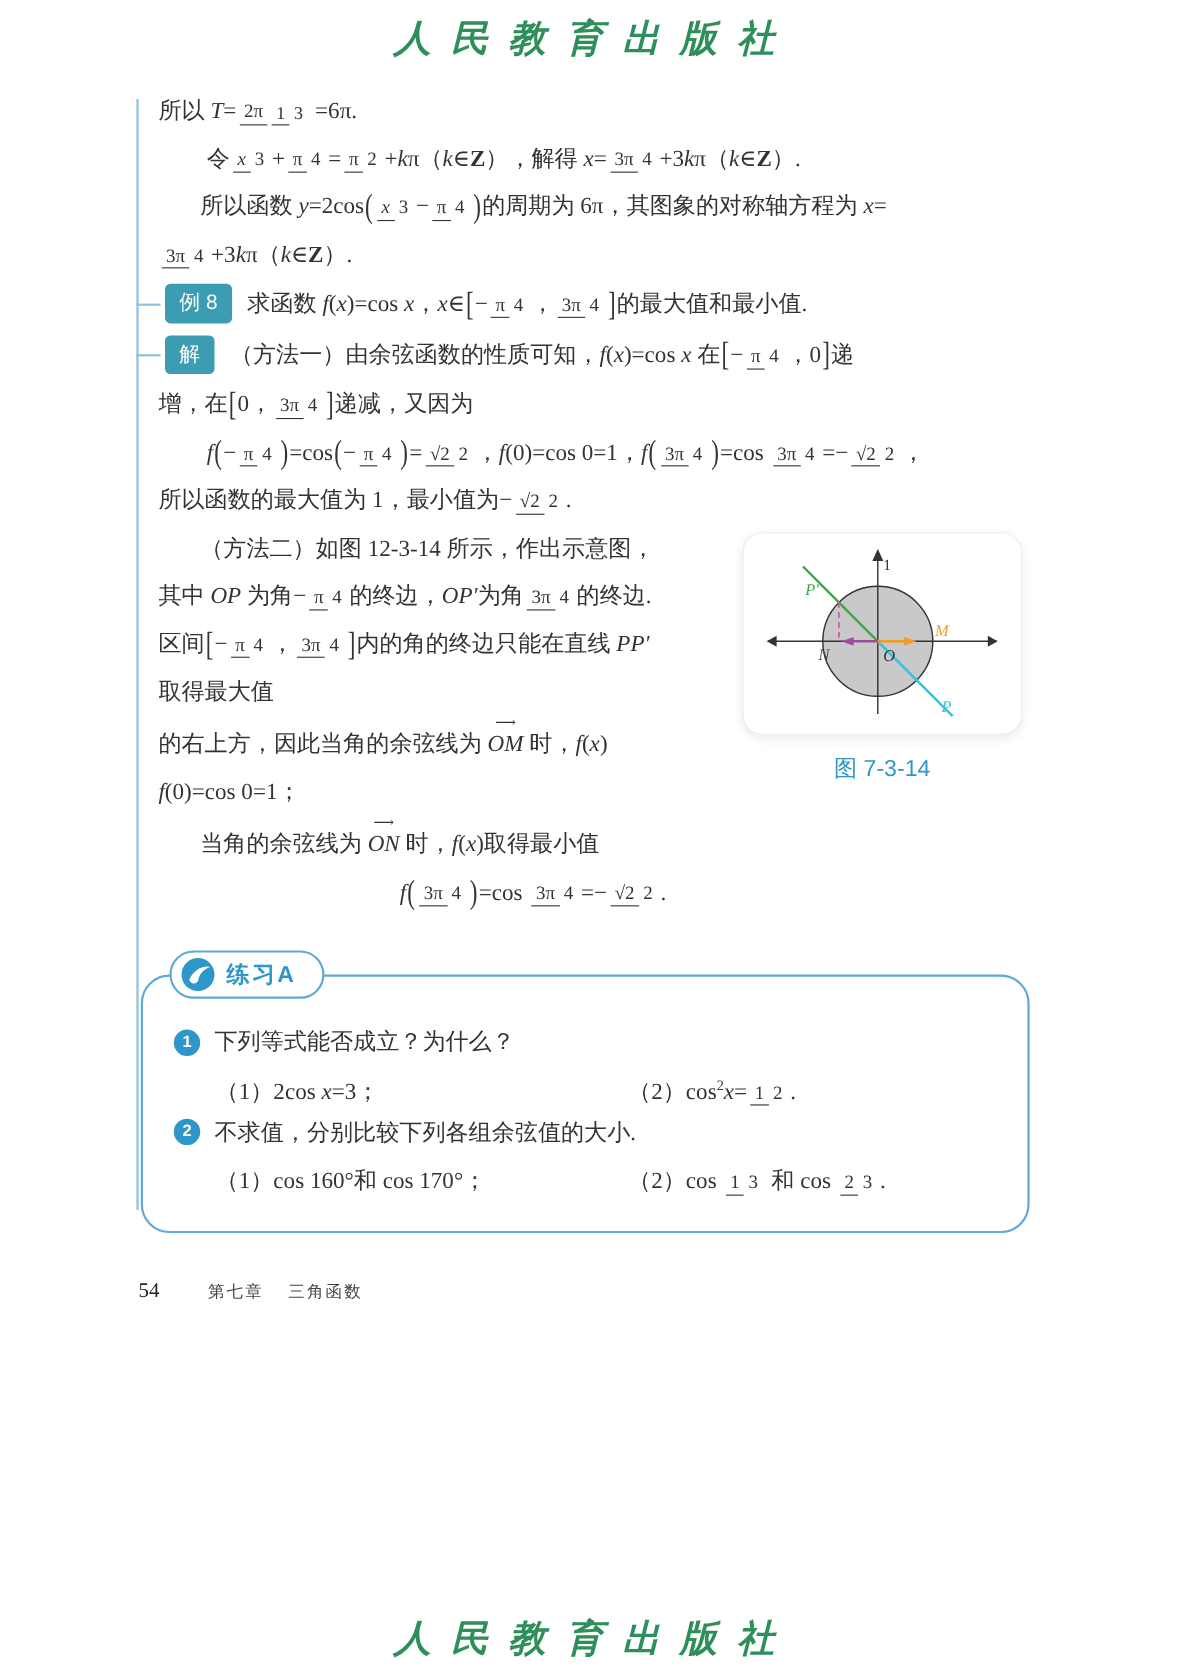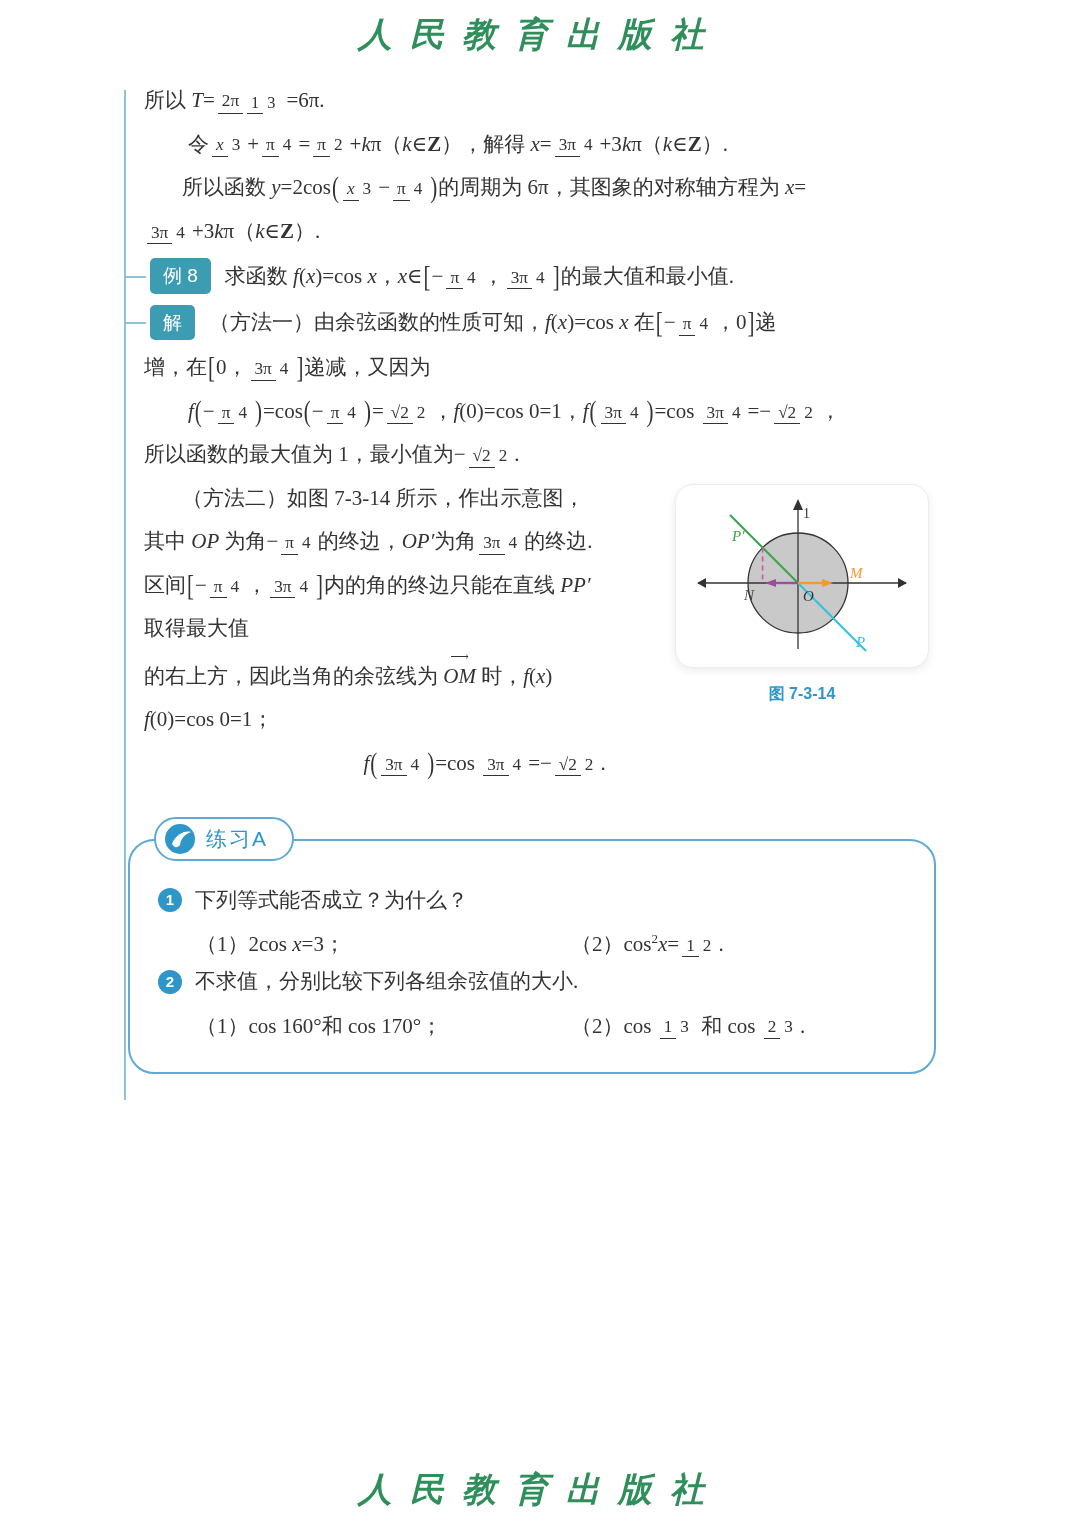--- a/index.html
+++ b/index.html
@@ -30,31 +30,31 @@
   .var{font-style:italic;}
   .boldv{font-weight:bold;}
   .vec{font-style:italic;position:relative;display:inline-block;margin-top:4px;}
   .vec::after{content:"⟶";position:absolute;left:0;right:0;top:-1.0em;font-size:0.62em;
               font-style:normal;text-align:center;}
   sup{font-size:0.62em;}
   
   .figure-wrap{float:right;width:268px;margin:2px 0 4px 16px;text-align:center;}
   .figure-card{background:#fff;border:1px solid #ececec;border-radius:18px;
                box-shadow:0 3px 10px rgba(0,0,0,.08);padding:10px 8px 4px;display:inline-block;}
-  .figure-caption{margin-top:16px;color:var(--blue,#2e96c8);font-weight:bold;
-                  font-family:"Liberation Sans","DejaVu Sans",sans-serif;font-size:16px;}
+  .figure-caption{margin-top:16px;color:var(--blue,#2e96c8);font-weight:normal;
+                  font-family:"Liberation Sans","DejaVu Sans",sans-serif;font-size:21px;}
   .center-left{width:58%;}
   .center-mid{width:86%;text-align:center;}
   .clear{clear:both;}
   
   .practice{position:relative;margin:48px 128px 0 112px;border:2px solid var(--border,#5ea9d6);
             border-radius:26px;padding:36px 28px 24px;}
   .ptab{position:absolute;top:-24px;left:24px;display:flex;align-items:center;gap:10px;
         background:#fff;border:2px solid var(--border,#5ea9d6);border-radius:24px;padding:4px 24px 4px 8px;}
-  .ptitle{color:var(--blue,#2e96c8);font-weight:normal;letter-spacing:2px;
+  .ptitle{color:var(--blue,#2e96c8);font-weight:bold;letter-spacing:2px;
           font-family:"Liberation Sans","DejaVu Sans",sans-serif;font-size:21px;}
   .picon{width:32px;height:32px;display:inline-flex;}
   .pitem{margin:8px 0 4px;}
   .pstem{display:flex;align-items:center;gap:13px;line-height:1.5;}
   .pnum{width:24px;height:24px;border-radius:50%;background:var(--blue,#2e96c8);color:#fff;
         font-family:"Liberation Sans","DejaVu Sans",sans-serif;font-size:15px;font-weight:bold;
         display:inline-flex;align-items:center;justify-content:center;flex:0 0 24px;}
   .psubs{display:flex;margin:14px 0 8px 38px;align-items:center;}
   .psub1{flex:0 0 375px;}
   .psub2{flex:1;}
@@ -173,38 +173,39 @@
             <text x="119" y="23" font-size="14" fill="#333">1</text>
             <text x="166" y="83" font-size="15" font-style="italic" style="fill:var(--orange,#f59a23)">M</text>
             <text x="60" y="105" font-size="15" font-style="italic" fill="#444">N</text>
             <text x="119" y="106" font-size="15" font-style="italic" fill="#333">O</text>
             <text x="172" y="152" font-size="15" font-style="italic" style="fill:var(--cyan,#35c2de)">P</text>
           </svg>
         </div>
         <div class="figure-caption">图 7-3-14</div>
       </div>
 
-      <p class="line indent2">（方法二）如图 7-3-14 所示，作出示意图，</p>
+      <p class="line indent2">（方法二）如图 12-3-14 所示，作出示意图，</p>
       <p class="line">其中 <span class="var">OP</span> 为角−<span class="frac">
             <span class="num">π</span>
             <span class="den">4</span>
           </span>的终边，<span class="var">OP′</span>为角<span class="frac">
             <span class="num">3π</span>
             <span class="den">4</span>
           </span>的终边.</p>
       <p class="line">区间<span class="bigb">[</span>−<span class="frac">
             <span class="num">π</span>
             <span class="den">4</span>
           </span>，<span class="frac">
             <span class="num">3π</span>
             <span class="den">4</span>
           </span><span class="bigb">]</span>内的角的终边只能在直线 <span class="var">PP′</span></p>
       <p class="line">取得最大值</p>
       <p class="line">的右上方，因此当角的余弦线为 <span class="vec">OM</span> 时，<span class="var">f</span>(<span class="var">x</span>)</p>
       <p class="line center-left"><span class="var">f</span>(0)=cos 0=1；</p>
+      <p class="line indent2">当角的余弦线为 <span class="vec">ON</span> 时，<span class="var">f</span>(<span class="var">x</span>)取得最小值</p>
       <p class="line center-mid"><span class="var">f</span><span class="bigb">(</span><span class="frac">
             <span class="num">3π</span>
             <span class="den">4</span>
           </span><span class="bigb">)</span>=cos <span class="frac">
             <span class="num">3π</span>
             <span class="den">4</span>
           </span>=−<span class="frac">
             <span class="num">√2</span>
             <span class="den">2</span>
           </span>.</p>
@@ -248,16 +249,21 @@
               <span class="num">1</span>
               <span class="den">3</span>
             </span> 和 cos <span class="frac">
               <span class="num">2</span>
               <span class="den">3</span>
             </span>.</span>
       </div>
     </div>
   </div>
 
+  <div class="footer">
+    <span class="fpage">54</span>
+    <span class="fchap">第七章</span>
+    <span class="fsect">三角函数</span>
+  </div>
 
   <div class="wm bottom">人民教育出版社</div>
 
 </div>
 
 </body></html>

